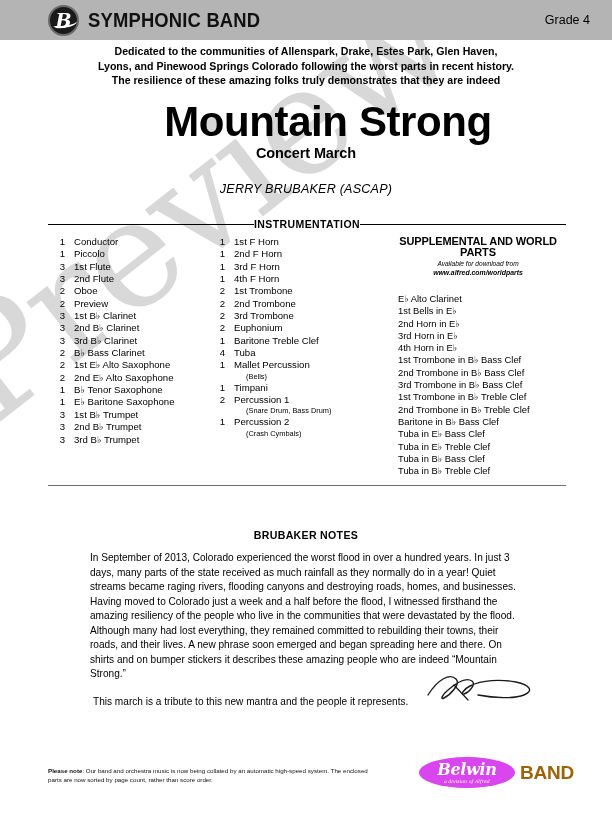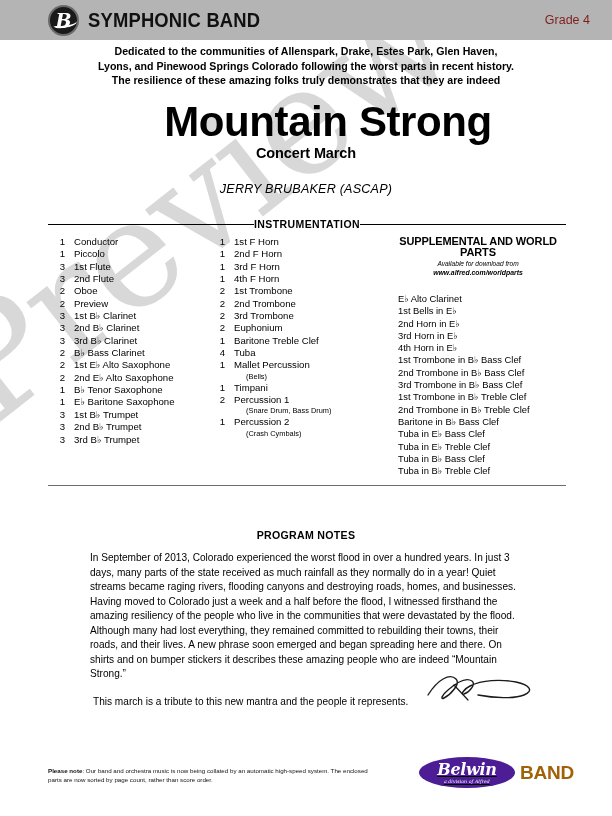--- a/index.html
+++ b/index.html
@@ -95,21 +95,21 @@
     color: #111;
     font-family: "Liberation Sans", sans-serif;
     transform: scaleX(0.92);
     transform-origin: left center;
   }
   #grade-label {
     position: absolute;
     right: 22px;
     top: 13px;
     font-size: 12.5px;
-    color: #7f1d1d;
+    color: #000000;
     font-family: "Liberation Sans", sans-serif;
   }
 
   
   #content {
     position: absolute;
     left: 0; top: 0;
     width: 612px; height: 816px;
     z-index: 8;
   }
@@ -305,28 +305,27 @@
     right: 38px;
     top: 757px;
     display: flex;
     align-items: center;
     gap: 5px;
   }
   .belwin-oval {
     width: 96px;
     height: 31px;
     border-radius: 50%;
-    background: #4c1d95;
+    background: #d946ef;
     position: relative;
     display: flex;
     align-items: center;
     justify-content: center;
     flex-direction: column;
     flex: none;
-    text-decoration: underline;
   }
   .belwin-oval .bw-word {
     font-family: "DejaVu Serif", serif;
     font-style: italic;
     font-weight: 700;
     font-size: 16px;
     color: #fff;
     line-height: 1;
     letter-spacing: -0.3px;
     margin-top: 1px;
@@ -522,21 +521,21 @@
           <div class="supp-row">Tuba in E♭ Bass Clef</div>
           <div class="supp-row">Tuba in E♭ Treble Clef</div>
           <div class="supp-row">Tuba in B♭ Bass Clef</div>
           <div class="supp-row">Tuba in B♭ Treble Clef</div>
         </div>
     </div>
   </div>
 
   <div id="mid-divider"></div>
 
-  <div id="pn-head">PROGRAM NOTES</div>
+  <div id="pn-head">BRUBAKER NOTES</div>
   <div id="pn-body">
     <p>In September of 2013, Colorado experienced the worst flood in over a hundred years. In just 3 days, many parts of the state received as much rainfall as they normally do in a year! Quiet streams became raging rivers, flooding canyons and destroying roads, homes, and businesses. Having moved to Colorado just a week and a half before the flood, I witnessed firsthand the amazing resiliency of the people who live in the communities that were devastated by the flood. Although many had lost everything, they remained committed to rebuilding their towns, their roads, and their lives. A new phrase soon emerged and began spreading here and there. On shirts and on bumper stickers it describes these amazing people who are indeed “Mountain Strong.”</p>
     <p>This march is a tribute to this new mantra and the people it represents.</p>
   </div>
 
   <svg id="signature" viewBox="0 0 120 45">
     <path d="M8,30 C18,14 30,8 36,14 C41,19 30,30 24,33 C20,35 22,30 28,25 C36,18 46,12 52,16
              C56,19 50,27 44,29 C40,30 44,24 50,21 C62,15 80,14 96,17 C110,20 114,26 104,30
              C94,34 74,33 58,30" fill="none" stroke="#1a1a1a" stroke-width="1.4" stroke-linecap="round"></path>
     <path d="M34,20 L48,35" fill="none" stroke="#1a1a1a" stroke-width="1.2" stroke-linecap="round"></path>

